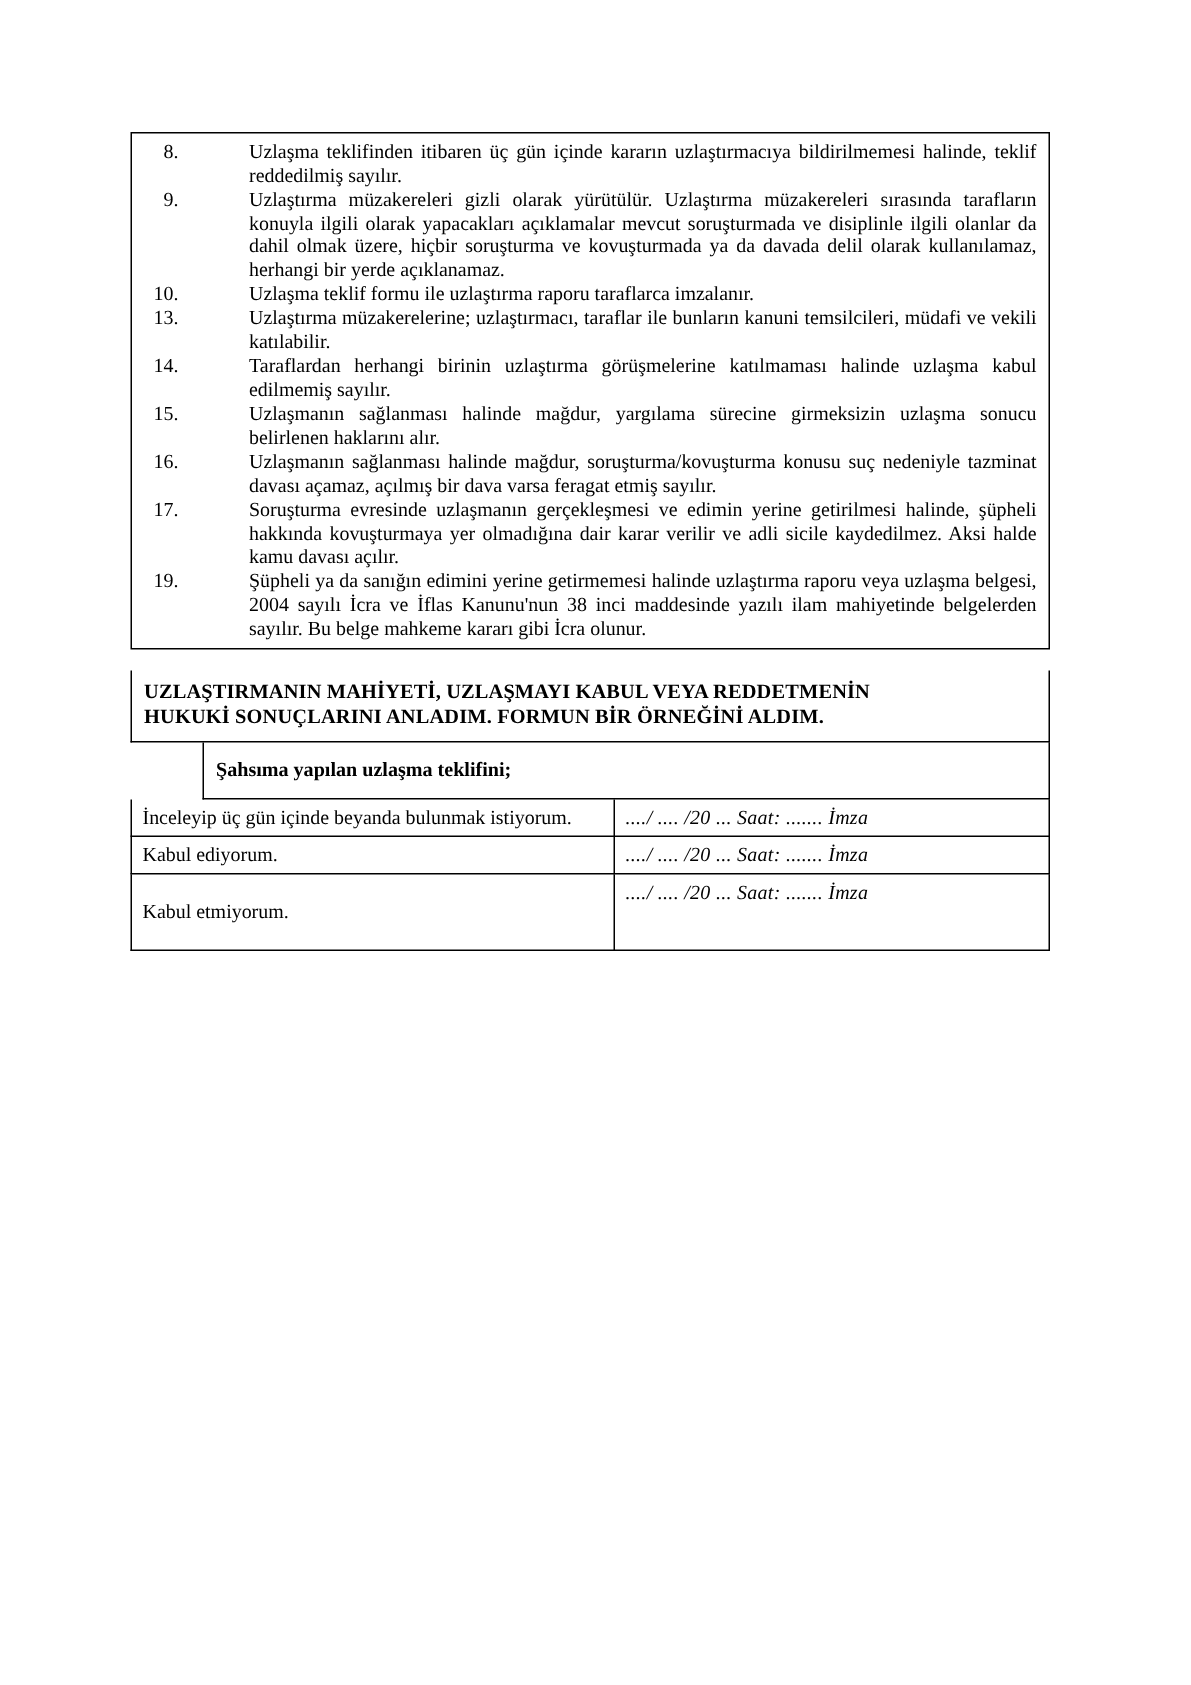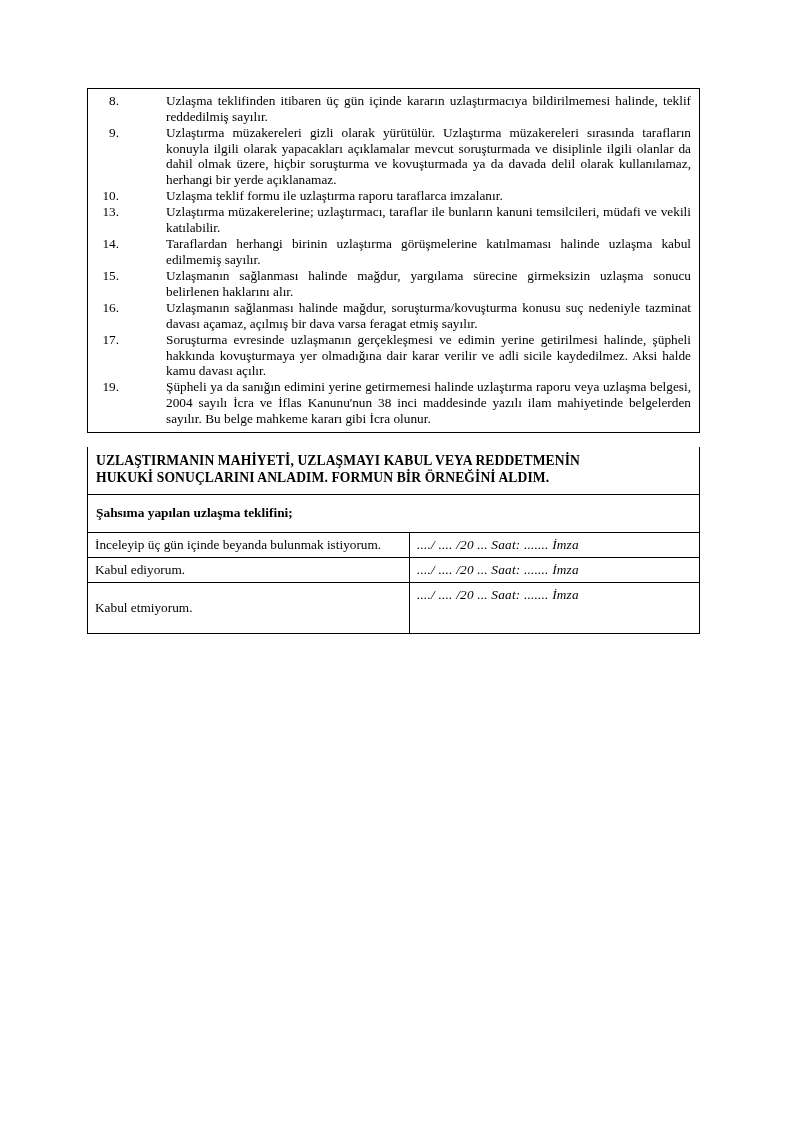--- a/index.html
+++ b/index.html
@@ -64,20 +64,21 @@
     font-size: 13.6px;
     line-height: 1.22;
     margin-top: 14px;
   }
   .declaration div { letter-spacing: 0.1px; }
   
   .offer-head {
     padding: 10px 8px 11px 8px;
     font-weight: bold;
     font-size: 13.4px;
+    margin-left: 48px;
   }
   
   .opt-table {
     border-collapse: collapse;
     width: 100%;
     table-layout: fixed;
   }
   .opt-table td {
     border: 1px solid #000000;
     font-size: 13.3px;

